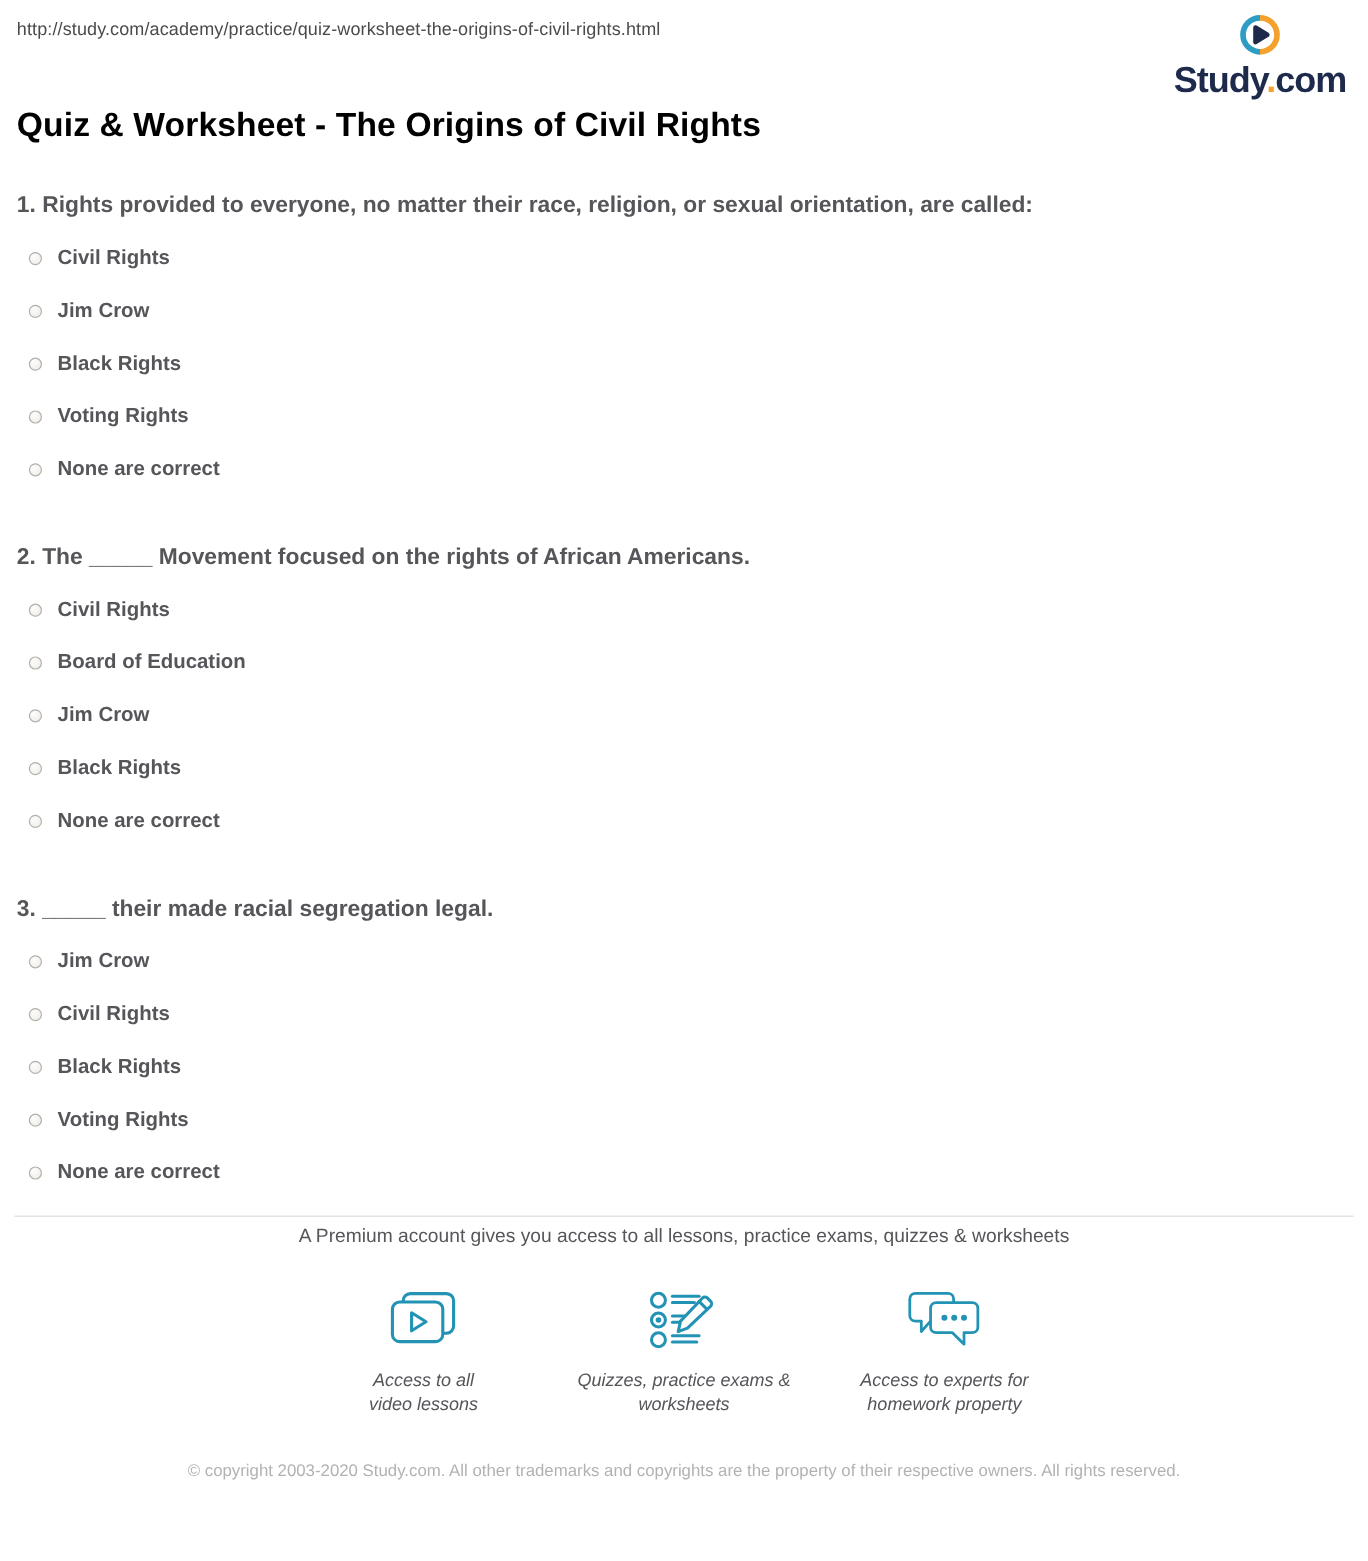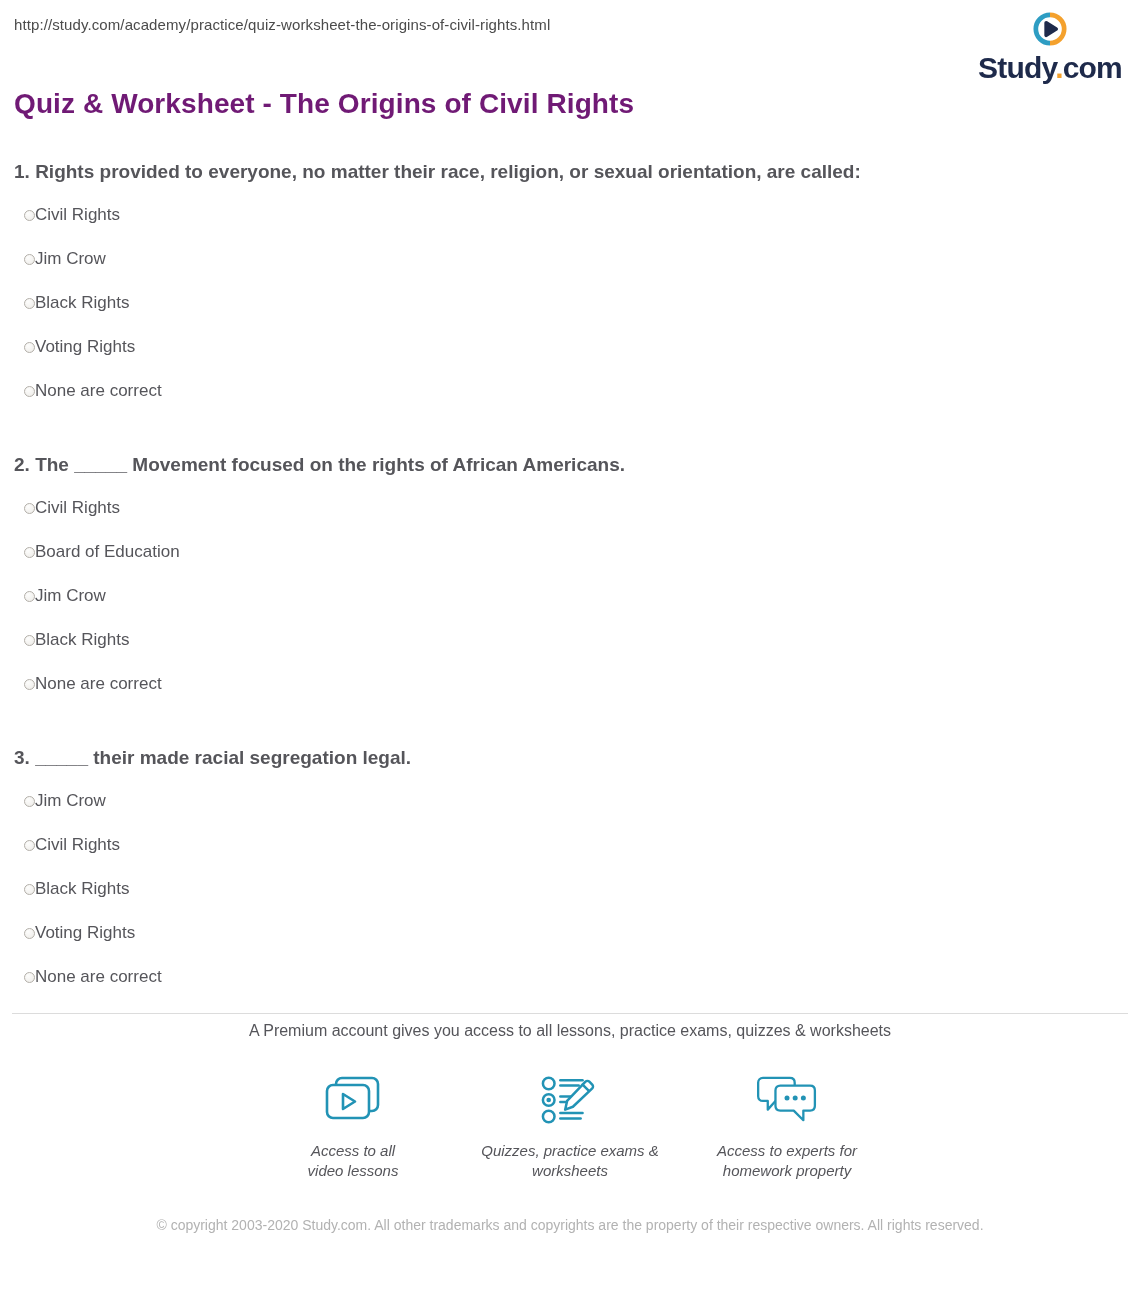--- a/index.html
+++ b/index.html
@@ -11,26 +11,26 @@
   .top {
     display:flex; justify-content:space-between; align-items:flex-start;
     padding:12px 18px 0 14px; height:48px; box-sizing:content-box;
   }
   .url { font-size:15px; color:#4b4b4b; padding-top:4px; letter-spacing:0.1px; }
   .logo { display:flex; align-items:center; gap:5px; cursor:pointer;flex-direction:column; }
   .logo-text { font-size:30px; font-weight:bold; color:#1e2a4b; letter-spacing:-0.8px; line-height:34px; }
   .logo-dot { color:#f4a12d; }
   h1.title {
     margin:28px 0 0 14px; font-size:28px; line-height:32px;
-    font-weight:bold; color:#701a75; letter-spacing:0.1px;
+    font-weight:bold; color:#000000; letter-spacing:0.1px;
   }
   .question { margin:40px 0 0 14px; }
   .q-heading { margin:0; font-size:19px; line-height:24px; font-weight:bold; color:#55555a; }
   .options { margin-top:9px; }
-  .option { height:44px; display:flex; align-items:center; padding-left:10px; cursor:pointer; }
+  .option { height:44px; display:flex; align-items:center; padding-left:10px; gap:13px; cursor:pointer;font-weight:bold; }
   .radio {
     width:11px; height:11px; box-sizing:border-box; flex:0 0 11px;
     border:1px solid #b3afa9; border-radius:50%;
     background:radial-gradient(circle at 35% 30%, #fdfdfc, #edebe7);
   }
   .option-label { font-size:17px; color:#55555a; }
   .divider { margin:14px 12px 0 12px; border:none; border-top:1px solid #dcdcdc; height:0; }
   .cta { text-align:center; }
   .cta-heading { margin:26px 0 0 0; font-size:24px; line-height:30px; font-weight:normal; color:#4aa0c0; }
   .cta-sub { margin:7px 0 0 0; font-size:16px; line-height:20px; color:#55555a; }

